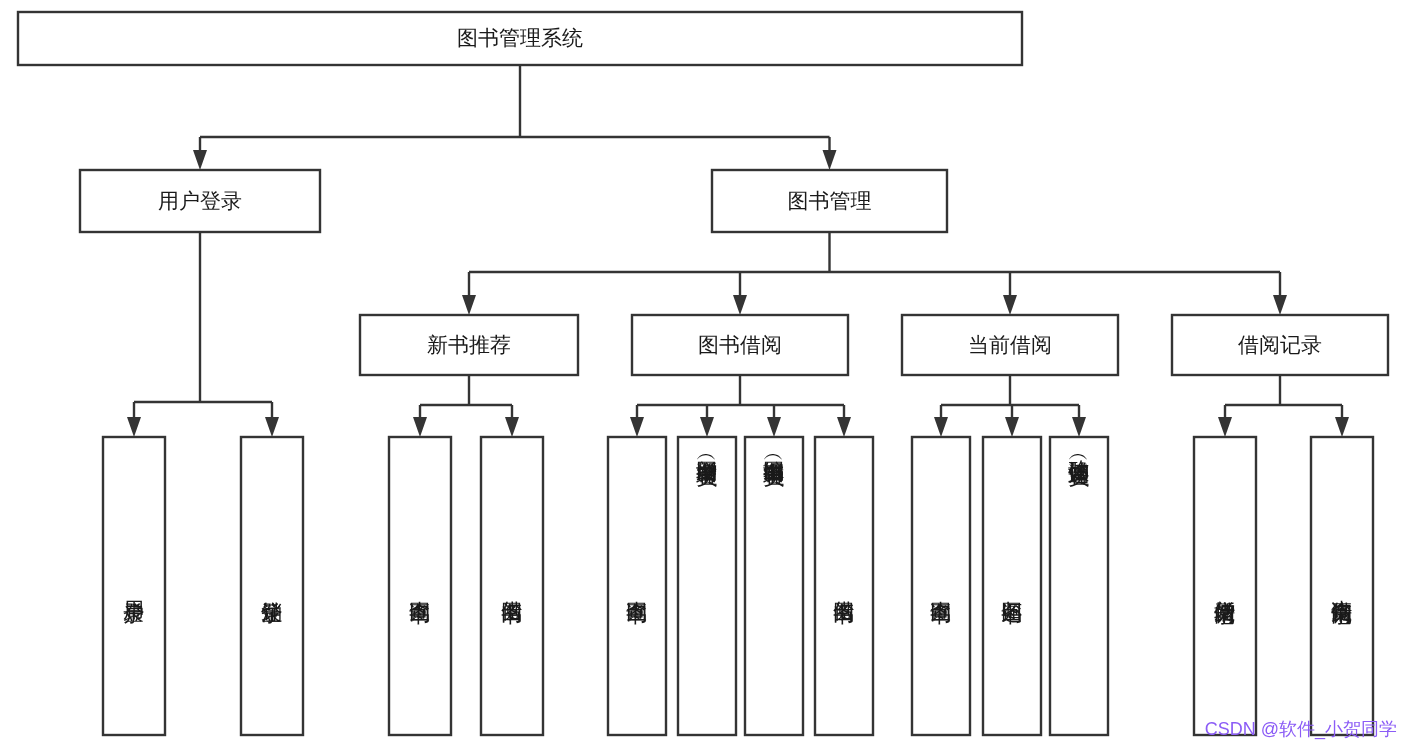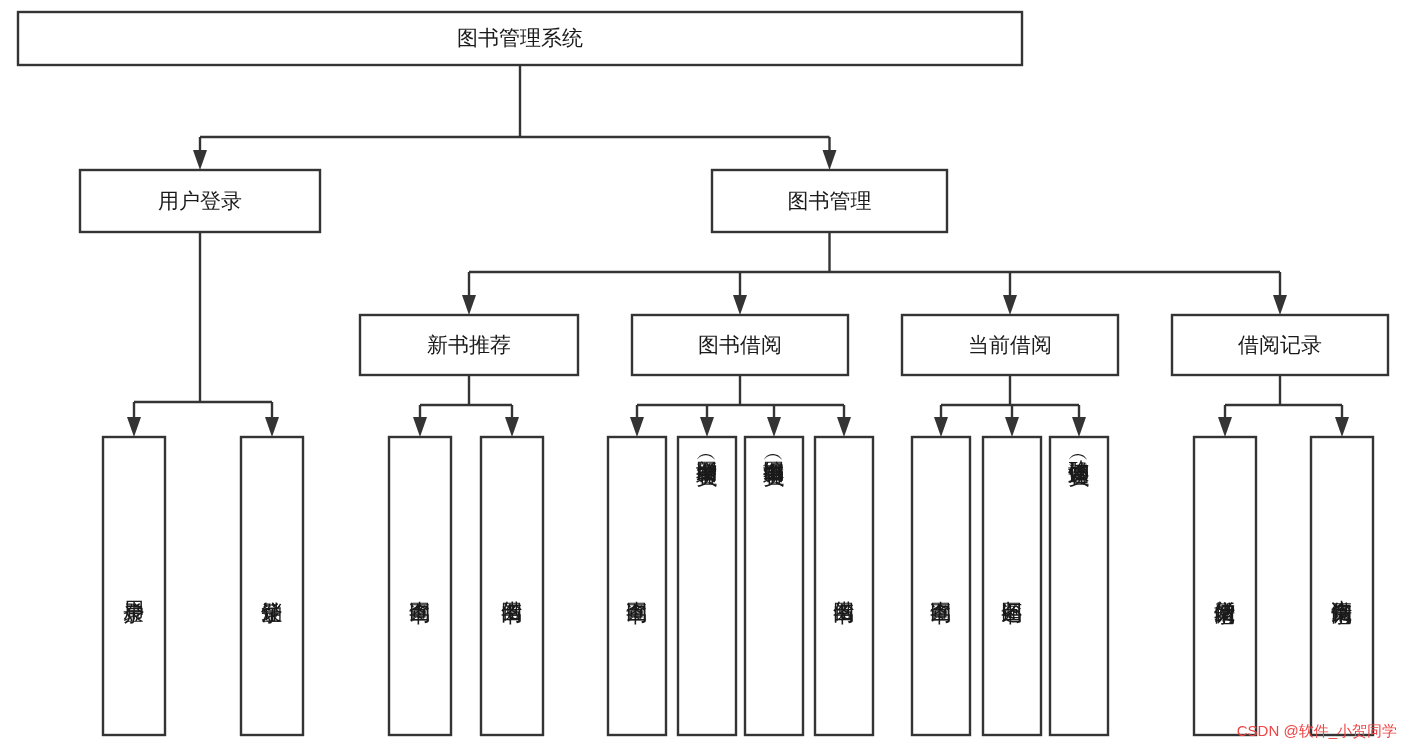--- a/index.html
+++ b/index.html
@@ -67,22 +67,22 @@
   .vlabel.topped {
     display: flex;
     align-items: center;
     justify-content: flex-start;
   }
   #watermark {
     position: absolute;
     right: 8px;
     bottom: 6px;
     font-family: "Liberation Sans", "DejaVu Sans", sans-serif;
-    font-size: 15px;
-    color: #ef4444;
+    font-size: 18px;
+    color: #8b5cf6;
     white-space: nowrap;
     pointer-events: none;
   }
 </style>
 </head>
 <body>
 
 <div id="diagram-root">
 
   <svg id="tree-svg" viewBox="0 0 1405 747">

